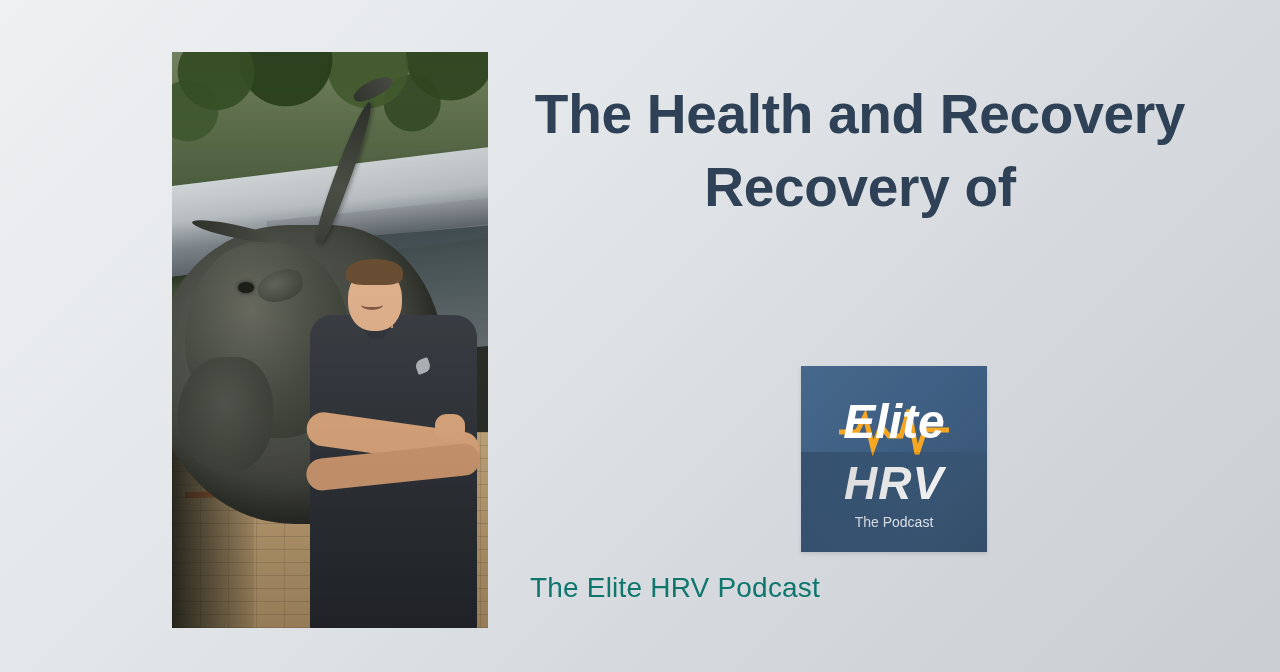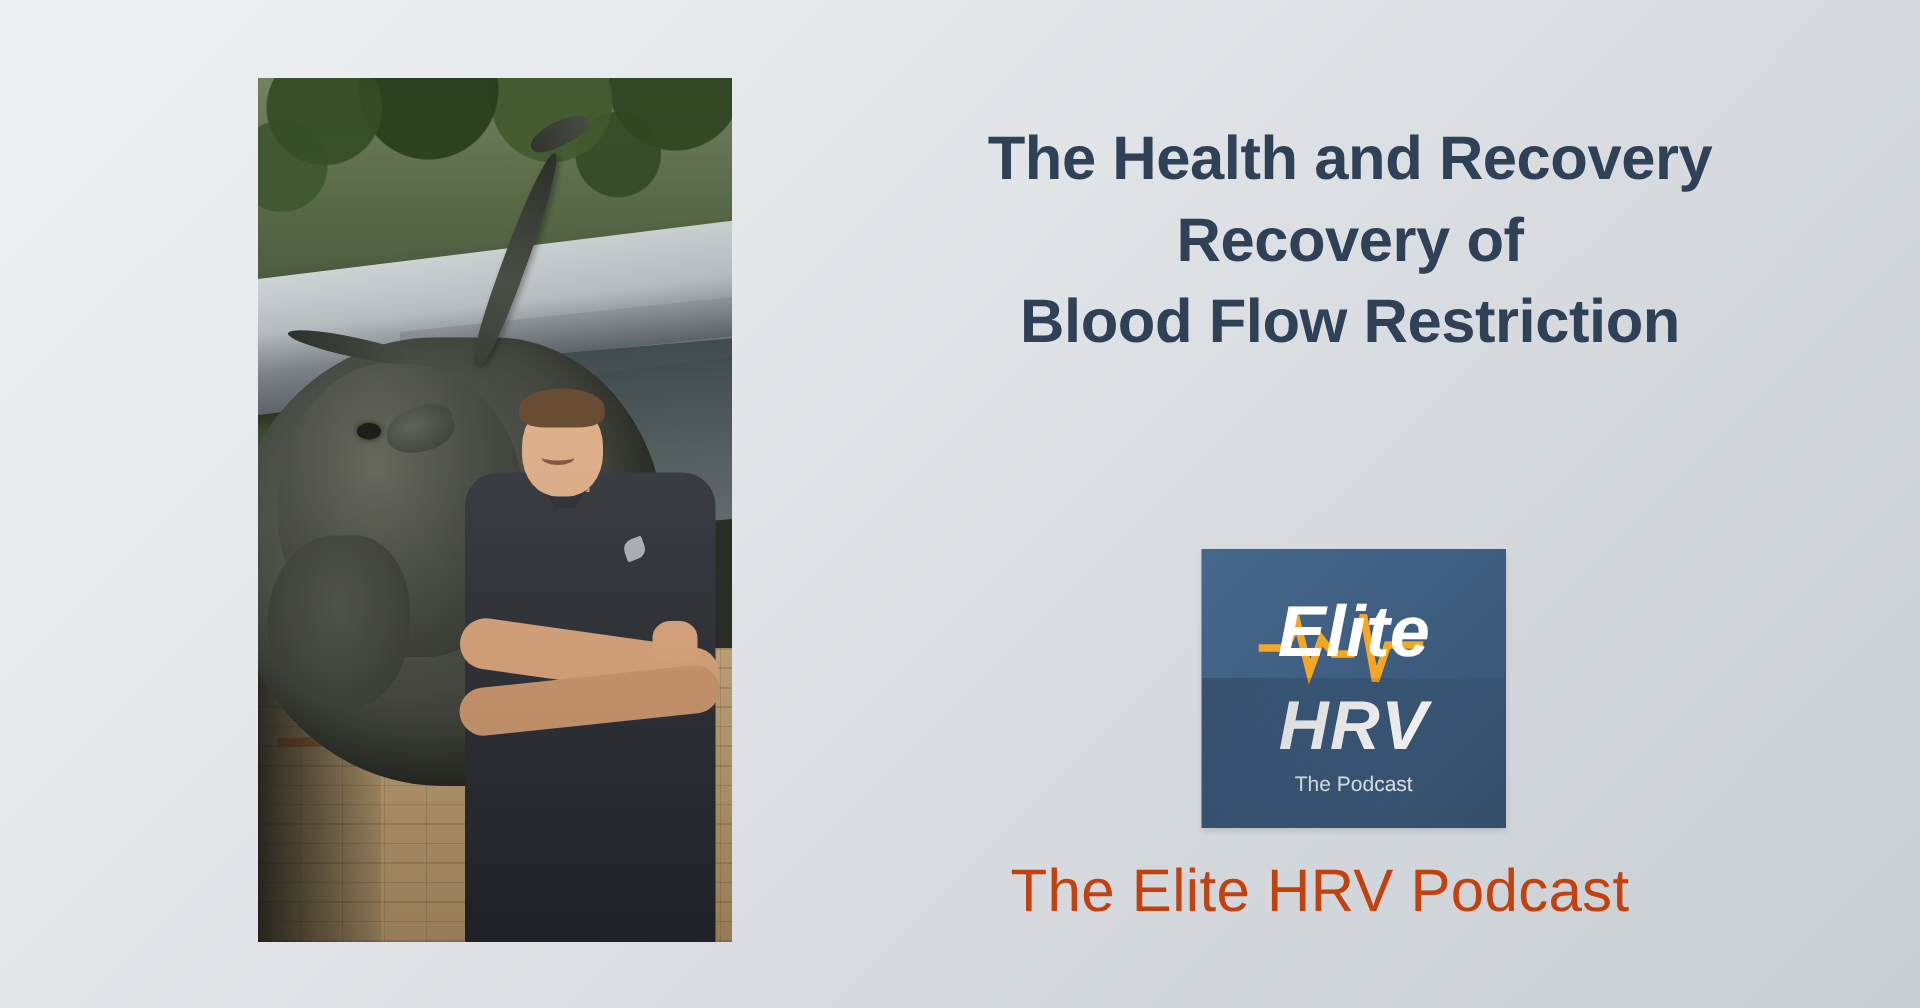--- a/index.html
+++ b/index.html
@@ -304,36 +304,36 @@
   }
   .photo-shade {
     position: absolute;
     inset: 0;
     background: linear-gradient(180deg, rgba(0,0,0,0.10) 0%, rgba(0,0,0,0) 25%, rgba(0,0,0,0.12) 100%);
   }
 
   
   .title {
     position: absolute;
-    left: 550px;
+    left: 510px;
     top: 78px;
     width: 700px;
     text-align: center;
     color: #2f4156;
     font-weight: bold;
-    font-size: 41px;
+    font-size: 55px;
     line-height: 1.33;
     letter-spacing: -0.3px;
   }
 
   .logo {
     position: absolute;
     left: 801px;
     top: 366px;
-    width: 203px;
+    width: 186px;
     height: 186px;
     background: linear-gradient(135deg, #46688a 0%, #3f6084 40%, #37526f 100%);
     box-shadow: 0 2px 4px rgba(0,0,0,0.12);
     overflow: hidden;
   }
   .logo-inner {
     position: absolute;
     inset: 0;
   }
   .logo-shadow-band {
@@ -384,23 +384,23 @@
     top: 36px;
     width: 110px;
     height: 58px;
   }
 
   .footer {
     position: absolute;
     left: 530px;
     top: 572px;
     width: 700px;
-    text-align: center;
-    color: #c2410c;
-    font-size: 40px;
+    text-align: left;
+    color: #0f766e;
+    font-size: 28px;
     letter-spacing: 0.2px;
   }
 </style>
 </head>
 <body>
 
 <div class="slide">
 
   <div class="photo-frame">
     <div class="photo">
@@ -436,21 +436,20 @@
         <div class="pp-hand"></div>
       </div>
 
       <div class="photo-shade"></div>
     </div>
   </div>
 
   <div class="title">
     <div>The Health and Recovery</div>
     <div>Recovery of</div>
-    <div>Blood Flow Restriction</div>
   </div>
 
   <div class="logo">
     <div class="logo-inner">
       <svg class="logo-ekg" viewBox="0 0 110 58">
         <polyline points="0,30 18,30 26,14 34,46 42,24 50,34 62,34 70,8 78,52 86,28 110,28" fill="none" stroke="#f5a623" stroke-width="5" stroke-linejoin="miter" stroke-linecap="butt"></polyline>
       </svg>
       <div class="logo-elite">Elite</div>
       <div class="logo-hrv">HRV</div>
       <div class="logo-podcast">The Podcast</div>

